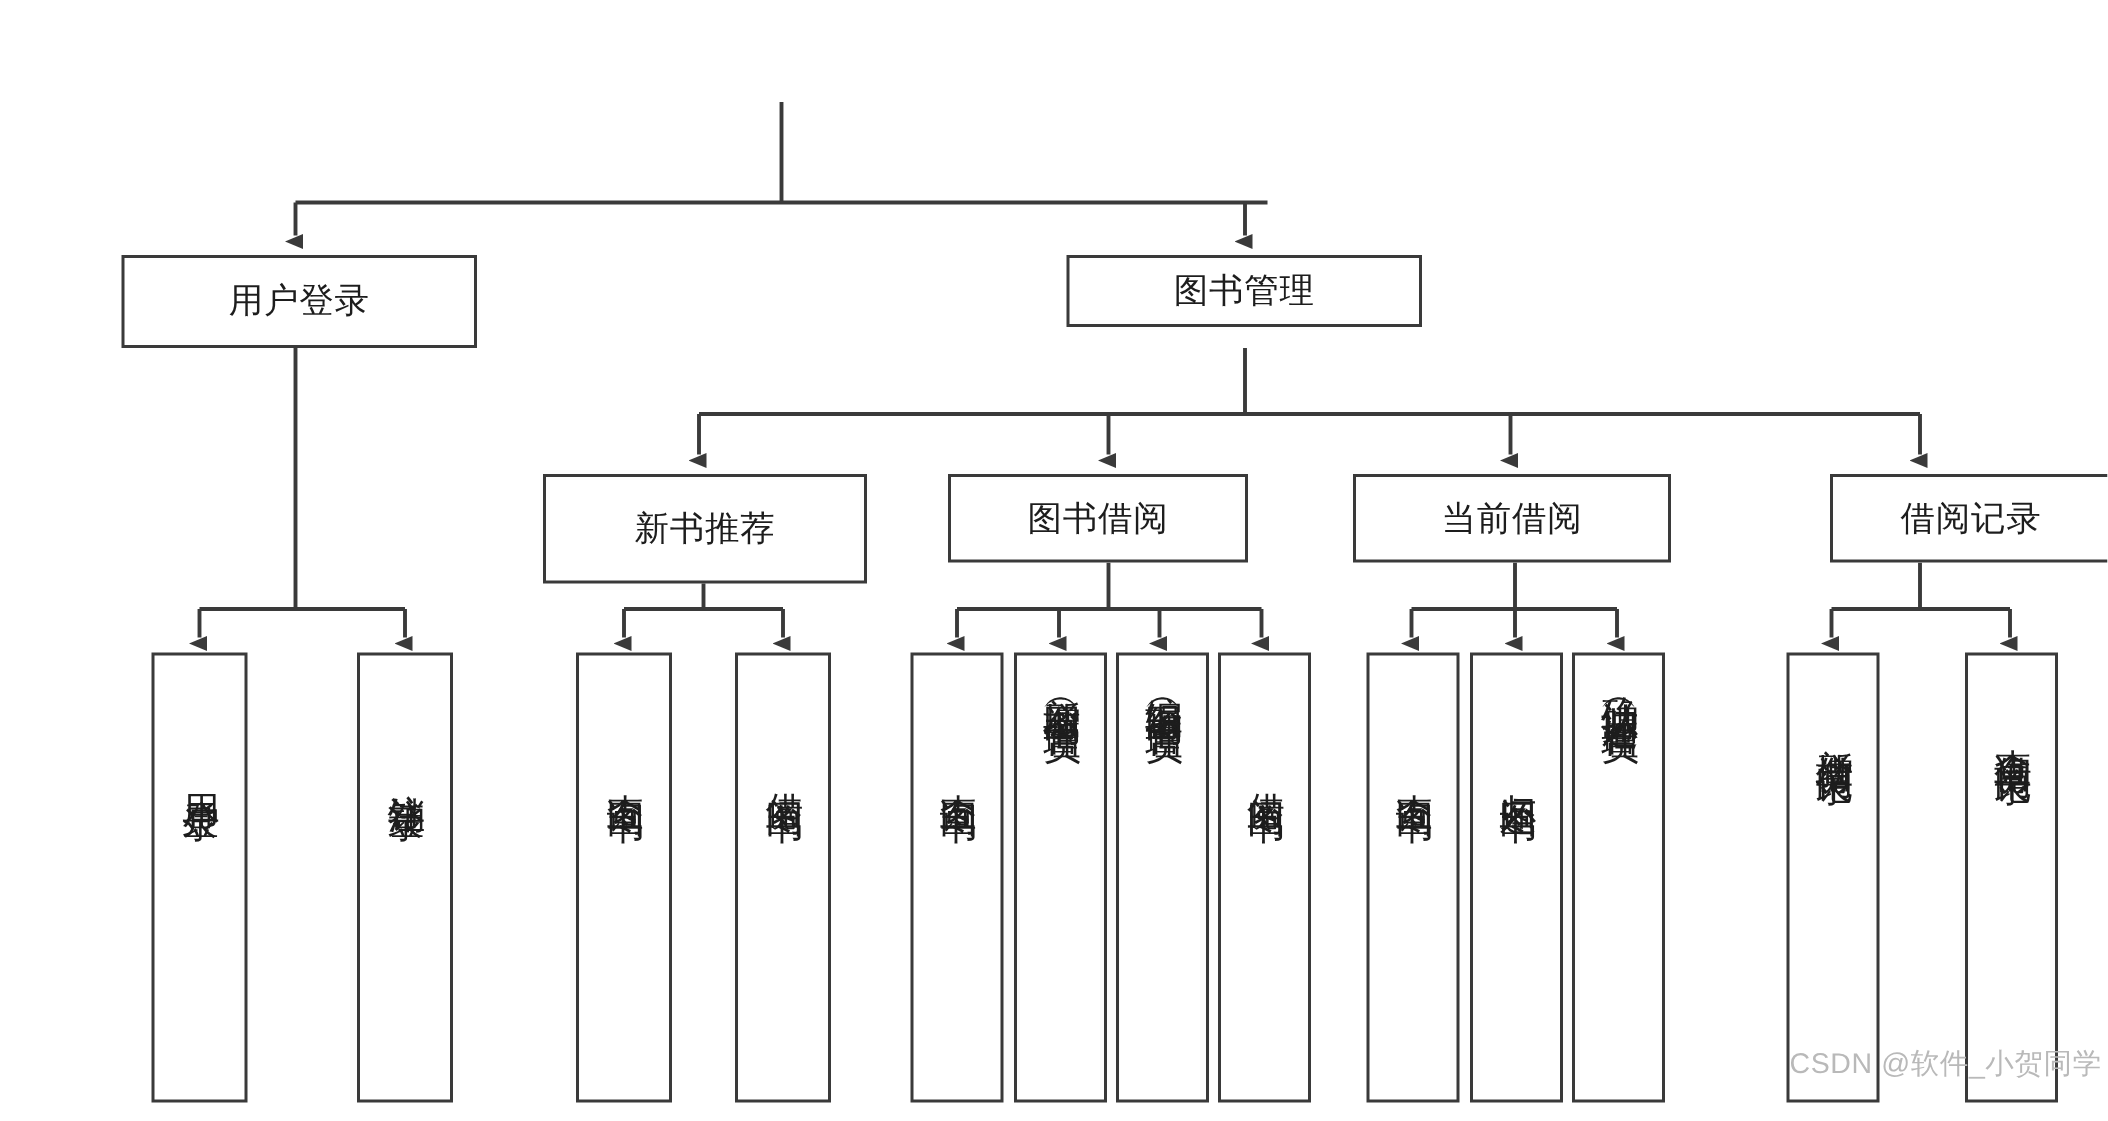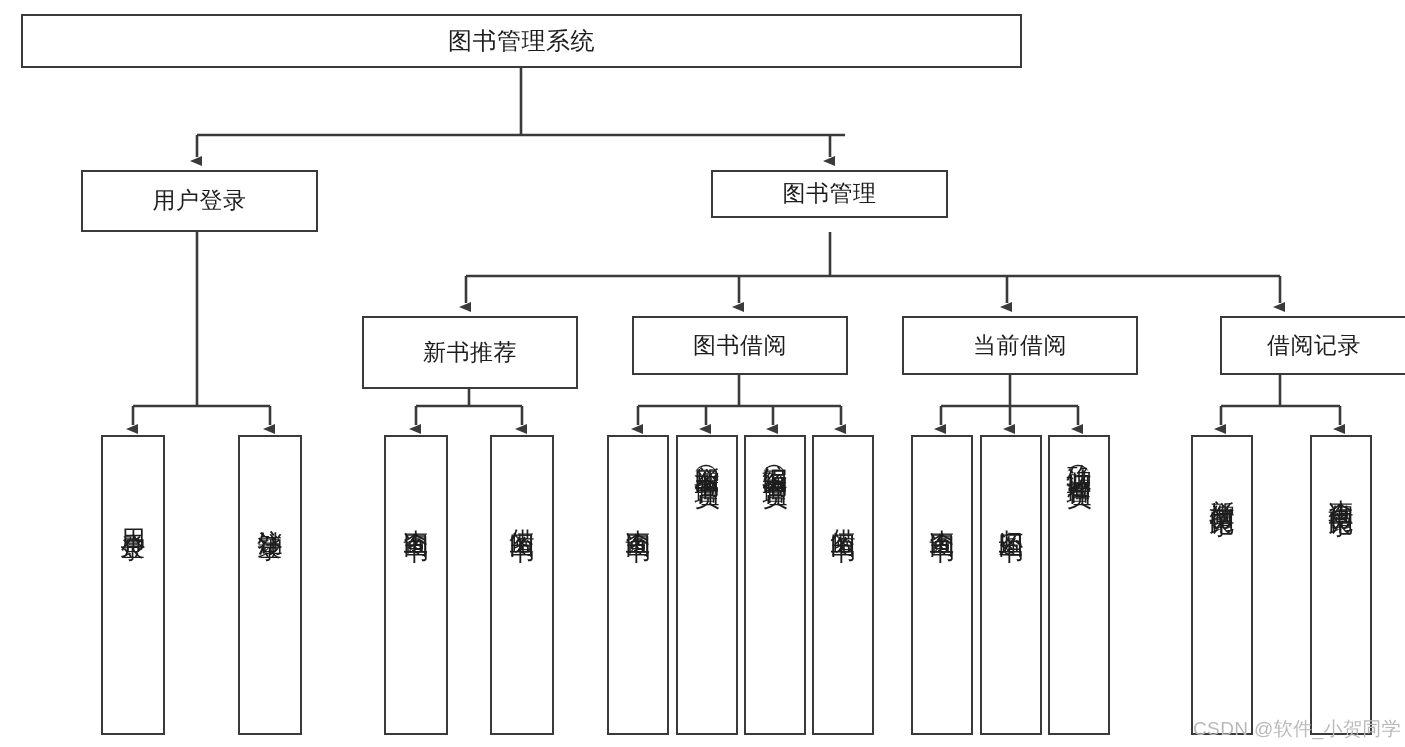--- a/index.html
+++ b/index.html
@@ -127,38 +127,35 @@
       <path d="M1010,406 L1010,425" marker-end="url(#arrow)"></path>
       <path d="M1078,406 L1078,425" marker-end="url(#arrow)"></path>
 
       <path d="M1280,375 L1280,406"></path>
       <path d="M1221,406 L1340,406"></path>
       <path d="M1221,406 L1221,425" marker-end="url(#arrow)"></path>
       <path d="M1340,406 L1340,425" marker-end="url(#arrow)"></path>
     </g>
   </svg>
 
-  <div class="node horiz root" style="left:21px; top:14px; width:1001px; height:54px;">
-    <span class="label">图书管理系统</span>
-  </div>
 
   <div class="node horiz" style="left:81px; top:170px; width:237px; height:62px;">
     <span class="label">用户登录</span>
   </div>
   <div class="node horiz" style="left:711px; top:170px; width:237px; height:48px;">
     <span class="label">图书管理</span>
   </div>
 
   <div class="node horiz" style="left:362px; top:316px; width:216px; height:73px;">
     <span class="label">新书推荐</span>
   </div>
-  <div class="node horiz" style="left:632px; top:316px; width:216px; height:59px;">
+  <div class="node horiz" style="left:632px; top:316px; width:200px; height:59px;">
     <span class="label">图书借阅</span>
   </div>
-  <div class="node horiz" style="left:902px; top:316px; width:236px; height:59px;">
+  <div class="node horiz" style="left:902px; top:316px; width:212px; height:59px;">
     <span class="label">当前借阅</span>
   </div>
   <div class="node horiz" style="left:1220px; top:316px; width:188px; height:59px;align-items:center;">
     <span class="label">借阅记录</span>
   </div>
 
   <div class="node leaf" style="left:101px; top:435px; width:64px; height:300px; padding-top:72px;">
     <span class="label">用户登录</span>
   </div>
   <div class="node leaf" style="left:238px; top:435px; width:64px; height:300px; padding-top:72px;">
@@ -195,15 +192,15 @@
     <span class="label">确认归还（管理员）</span>
   </div>
 
   <div class="node leaf" style="left:1191px; top:435px; width:62px; height:300px; padding-top:42px;">
     <span class="label">新增借阅记录</span>
   </div>
   <div class="node leaf" style="left:1310px; top:435px; width:62px; height:300px; padding-top:42px;">
     <span class="label">查询借阅记录</span>
   </div>
 
-  <div class="watermark" style="left:1193px; top:716px;">CSDN @软件_小贺同学</div>
+  <div class="watermark" style="left:1193px; top:696px;">CSDN @软件_小贺同学</div>
 
 </div>
 
 </body></html>

